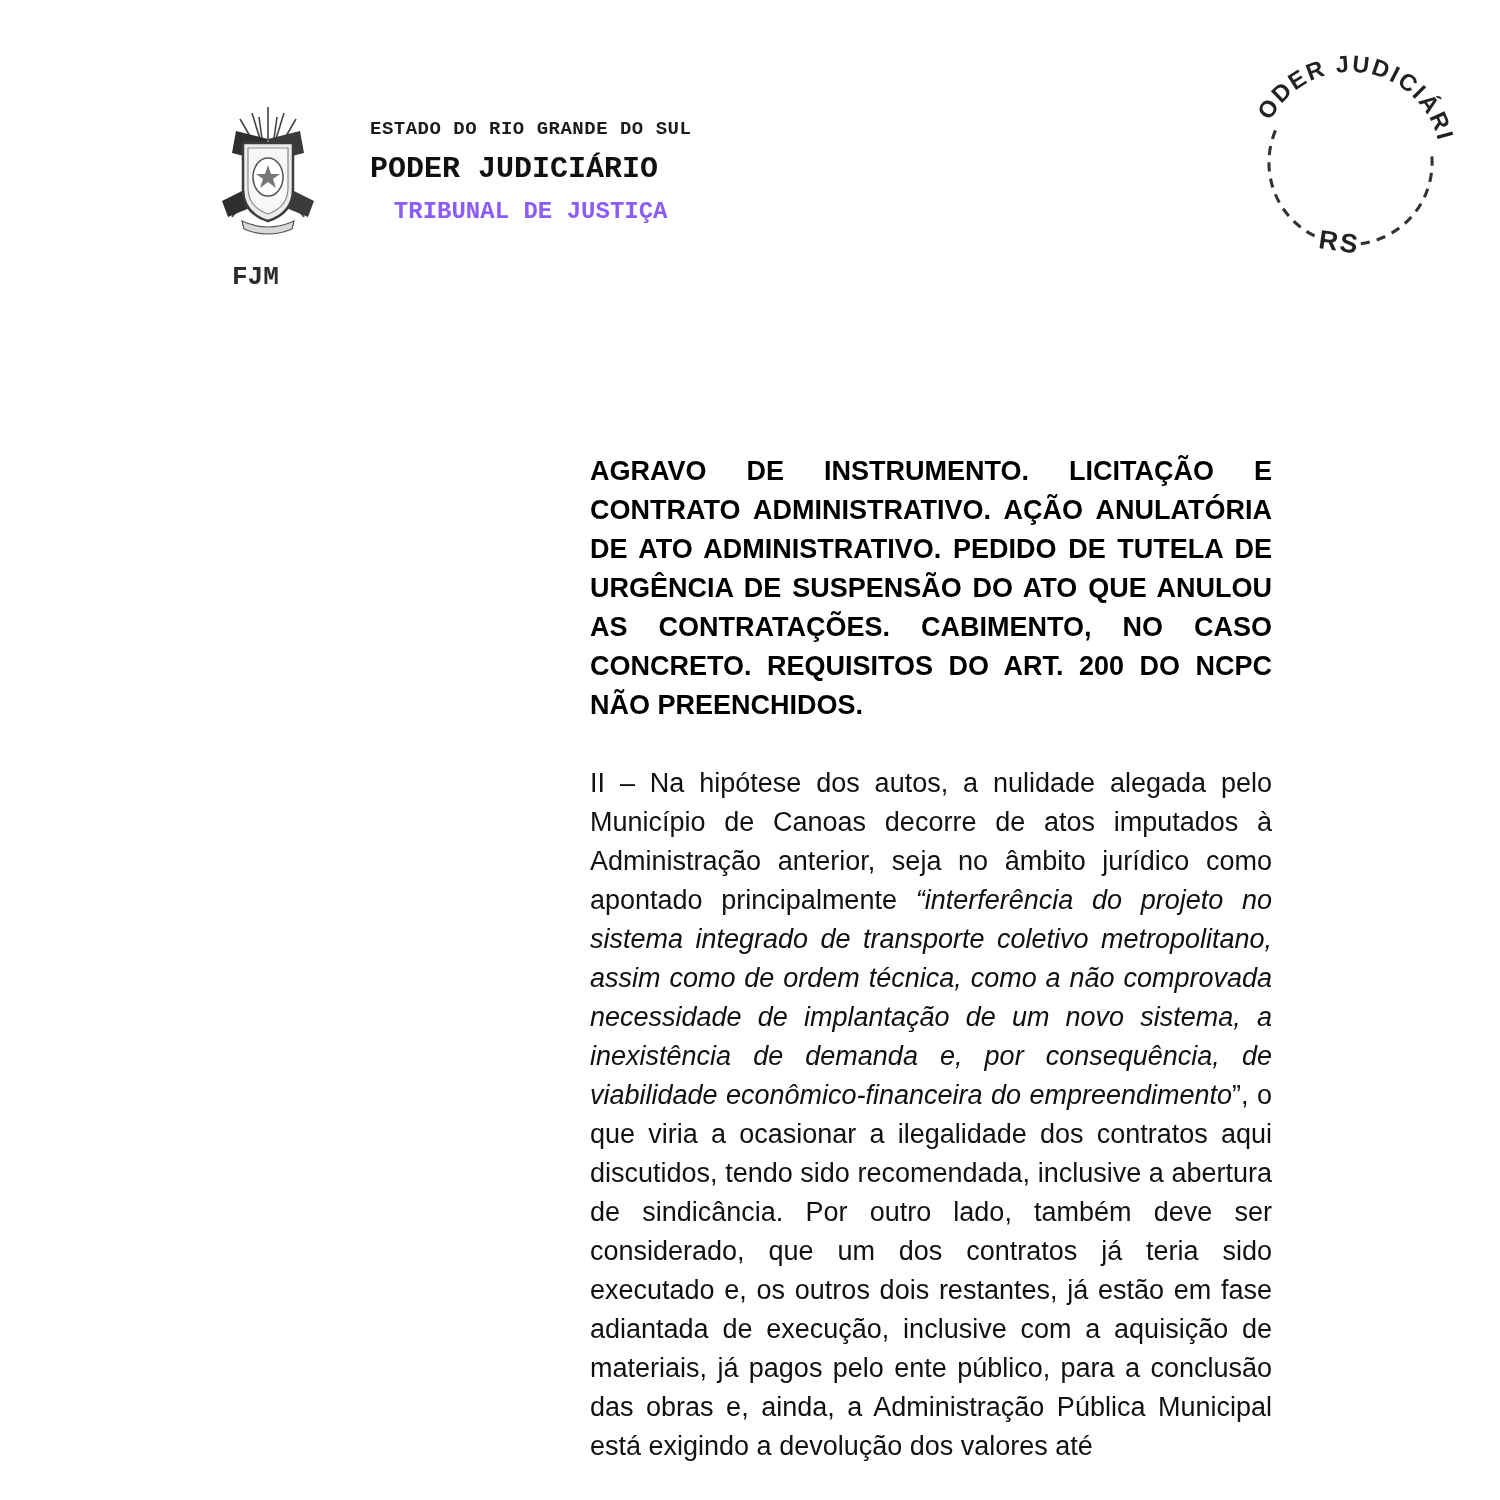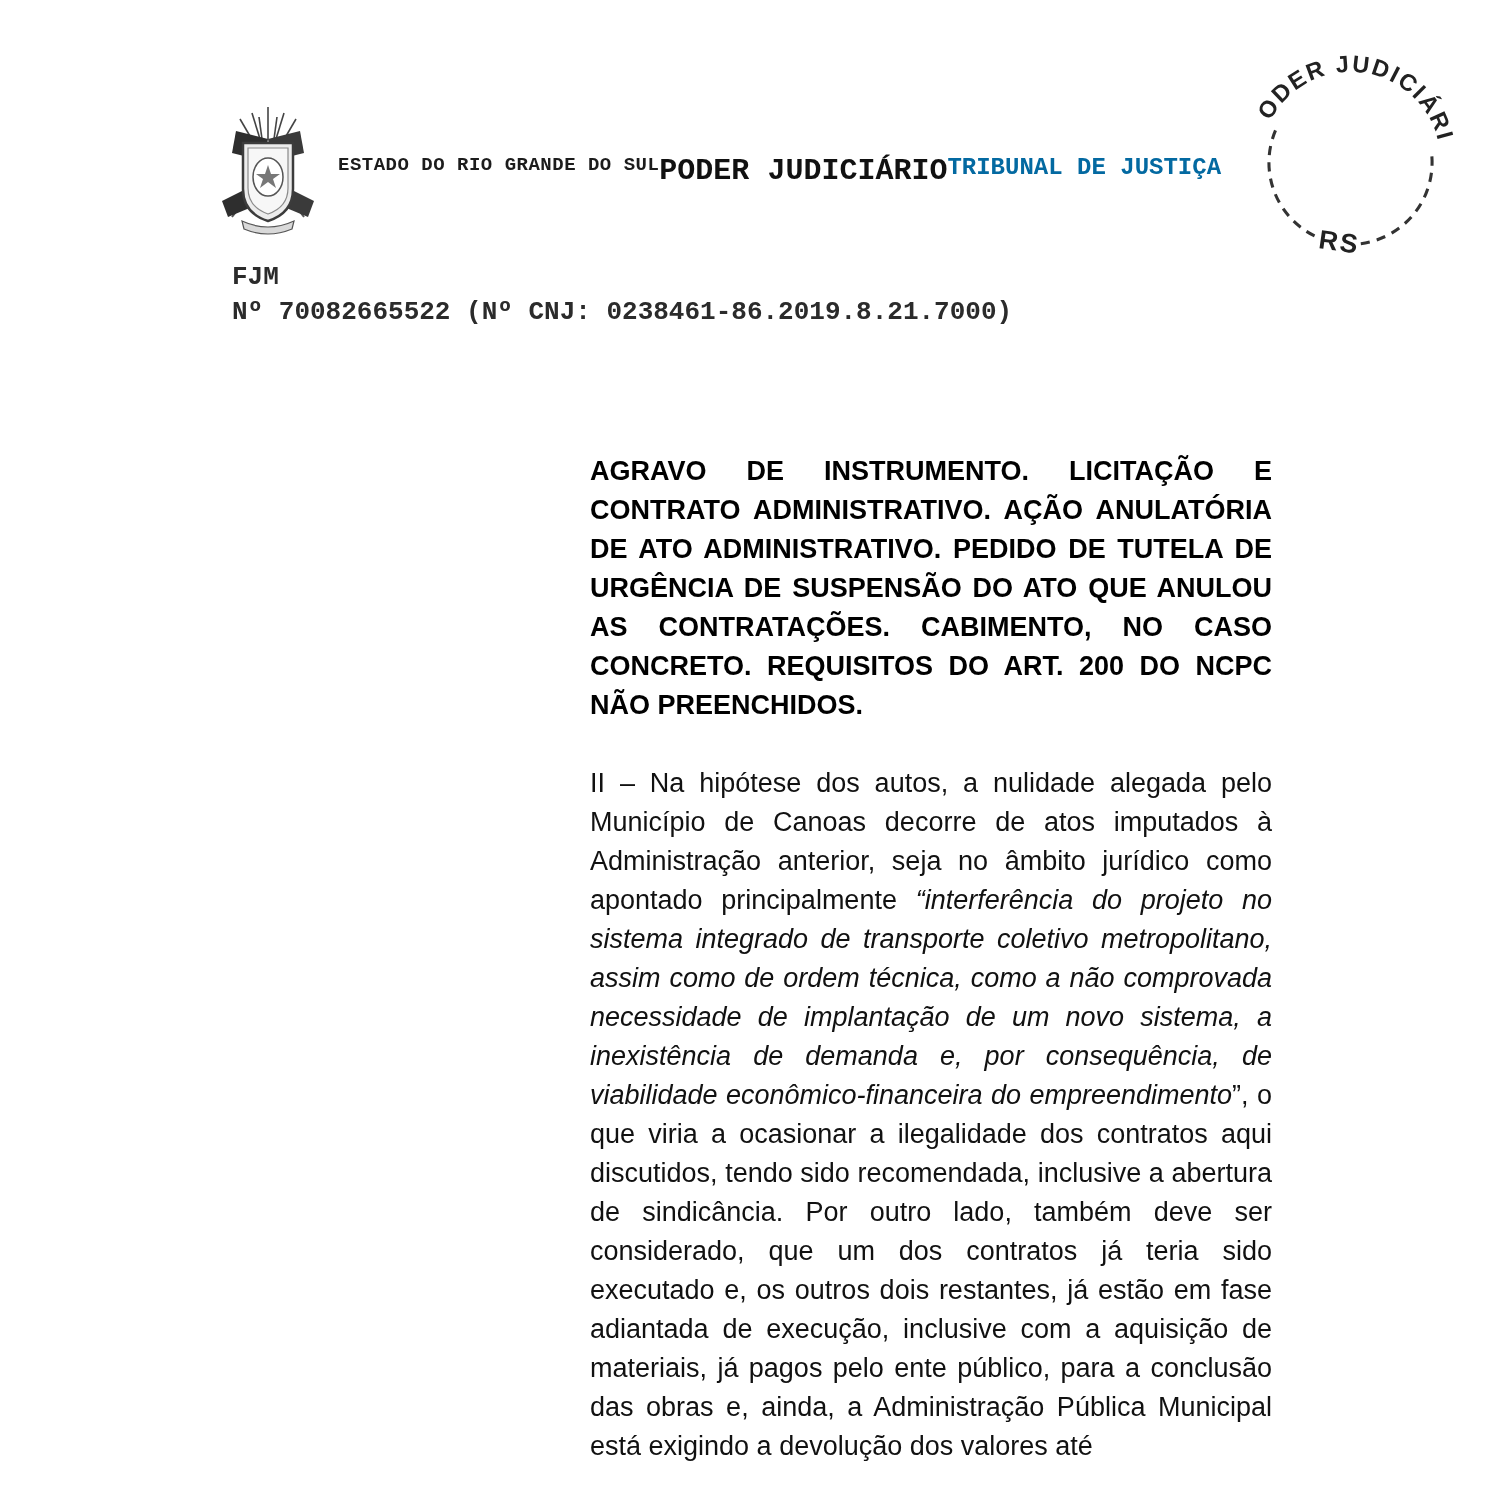--- a/index.html
+++ b/index.html
@@ -10,24 +10,24 @@
     overflow:hidden;
     font-family:"Liberation Sans", sans-serif;
     color:#111;
   }
   
   .header{
     position:absolute;left:212px;top:105px;
     display:flex;align-items:center;gap:14px;
   }
   .coat{width:112px;height:132px;flex:0 0 auto;}
-  .org-lines{display:flex;justify-content:center;gap:0;}
+  .org-lines{display:flex;flex-direction:column;justify-content:center;gap:12px;margin-left:32px;}
   .org-1{font-family:"Liberation Mono",monospace;font-weight:700;font-size:19px;letter-spacing:.5px;color:#1c1c1c;white-space:nowrap;}
   .org-2{font-family:"Liberation Mono",monospace;font-weight:700;font-size:30px;letter-spacing:0;color:#111;white-space:nowrap;}
-  .org-3{font-family:"Liberation Mono",monospace;font-weight:700;font-size:24px;color:#0369a1;white-space:nowrap;}
+  .org-3{font-family:"Liberation Mono",monospace;font-weight:700;font-size:24px;color:#8b5cf6;white-space:nowrap;text-align:center;}
   
   .stamp{position:absolute;left:1238px;top:42px;width:225px;height:225px;}
   
   .process{
     position:absolute;left:232px;top:260px;
     font-family:"Liberation Mono",monospace;
     font-weight:700;font-size:26px;line-height:35px;
     color:#2b2b2b;white-space:nowrap;
   }
   .proc-red{color:#8b2320;}
@@ -93,21 +93,20 @@
       <path d="M 131 195 A 80 80 0 0 0 187 97" stroke="#333" stroke-width="3" stroke-dasharray="9 7"></path>
       <text font-family="Liberation Sans, sans-serif" font-size="23" font-weight="700" fill="#222" letter-spacing="2">
         <textPath href="#stamp-arc" startOffset="50%" text-anchor="middle">PODER JUDICIÁRIO</textPath>
       </text>
       <text x="110" y="205" text-anchor="middle" font-family="Liberation Sans, sans-serif" font-size="26" font-weight="700" fill="#222" letter-spacing="2">RS</text>
     </g>
   </svg>
 
   <div class="process">
     <div>FJM</div>
-    <div>Nº 70082665522 (Nº CNJ: 0238461-86.2019.8.21.7000)</div>
   </div>
 
   <div class="doc-body">
     <p class="headline">AGRAVO DE INSTRUMENTO. LICITAÇÃO E CONTRATO ADMINISTRATIVO. AÇÃO ANULATÓRIA DE ATO ADMINISTRATIVO.  PEDIDO DE TUTELA DE URGÊNCIA DE SUSPENSÃO DO ATO QUE ANULOU AS CONTRATAÇÕES. CABIMENTO, NO CASO CONCRETO. REQUISITOS DO ART. 200 DO NCPC NÃO PREENCHIDOS.</p>
     <p class="para-gap"><span>II – Na hipótese dos autos, a nulidade alegada pelo Município de Canoas decorre de atos imputados à Administração anterior, seja no âmbito jurídico como apontado principalmente </span><span class="quote-italic">“interferência do projeto no sistema integrado de transporte coletivo metropolitano, assim como de ordem técnica, como a não comprovada necessidade de implantação de um novo sistema, a inexistência de demanda e, por consequência, de viabilidade econômico-financeira do empreendimento</span><span>”, o que viria a ocasionar a ilegalidade dos contratos aqui discutidos, tendo sido recomendada, inclusive a abertura de sindicância. Por outro lado, também deve ser considerado, que um dos contratos já teria sido executado e, os outros dois restantes, já estão em fase adiantada de execução, inclusive com a aquisição de materiais, já pagos pelo ente público, para a conclusão das obras e, ainda, a Administração Pública Municipal está exigindo a devolução dos valores até</span></p>
   </div>
 
 </div>
 
 </body></html>

